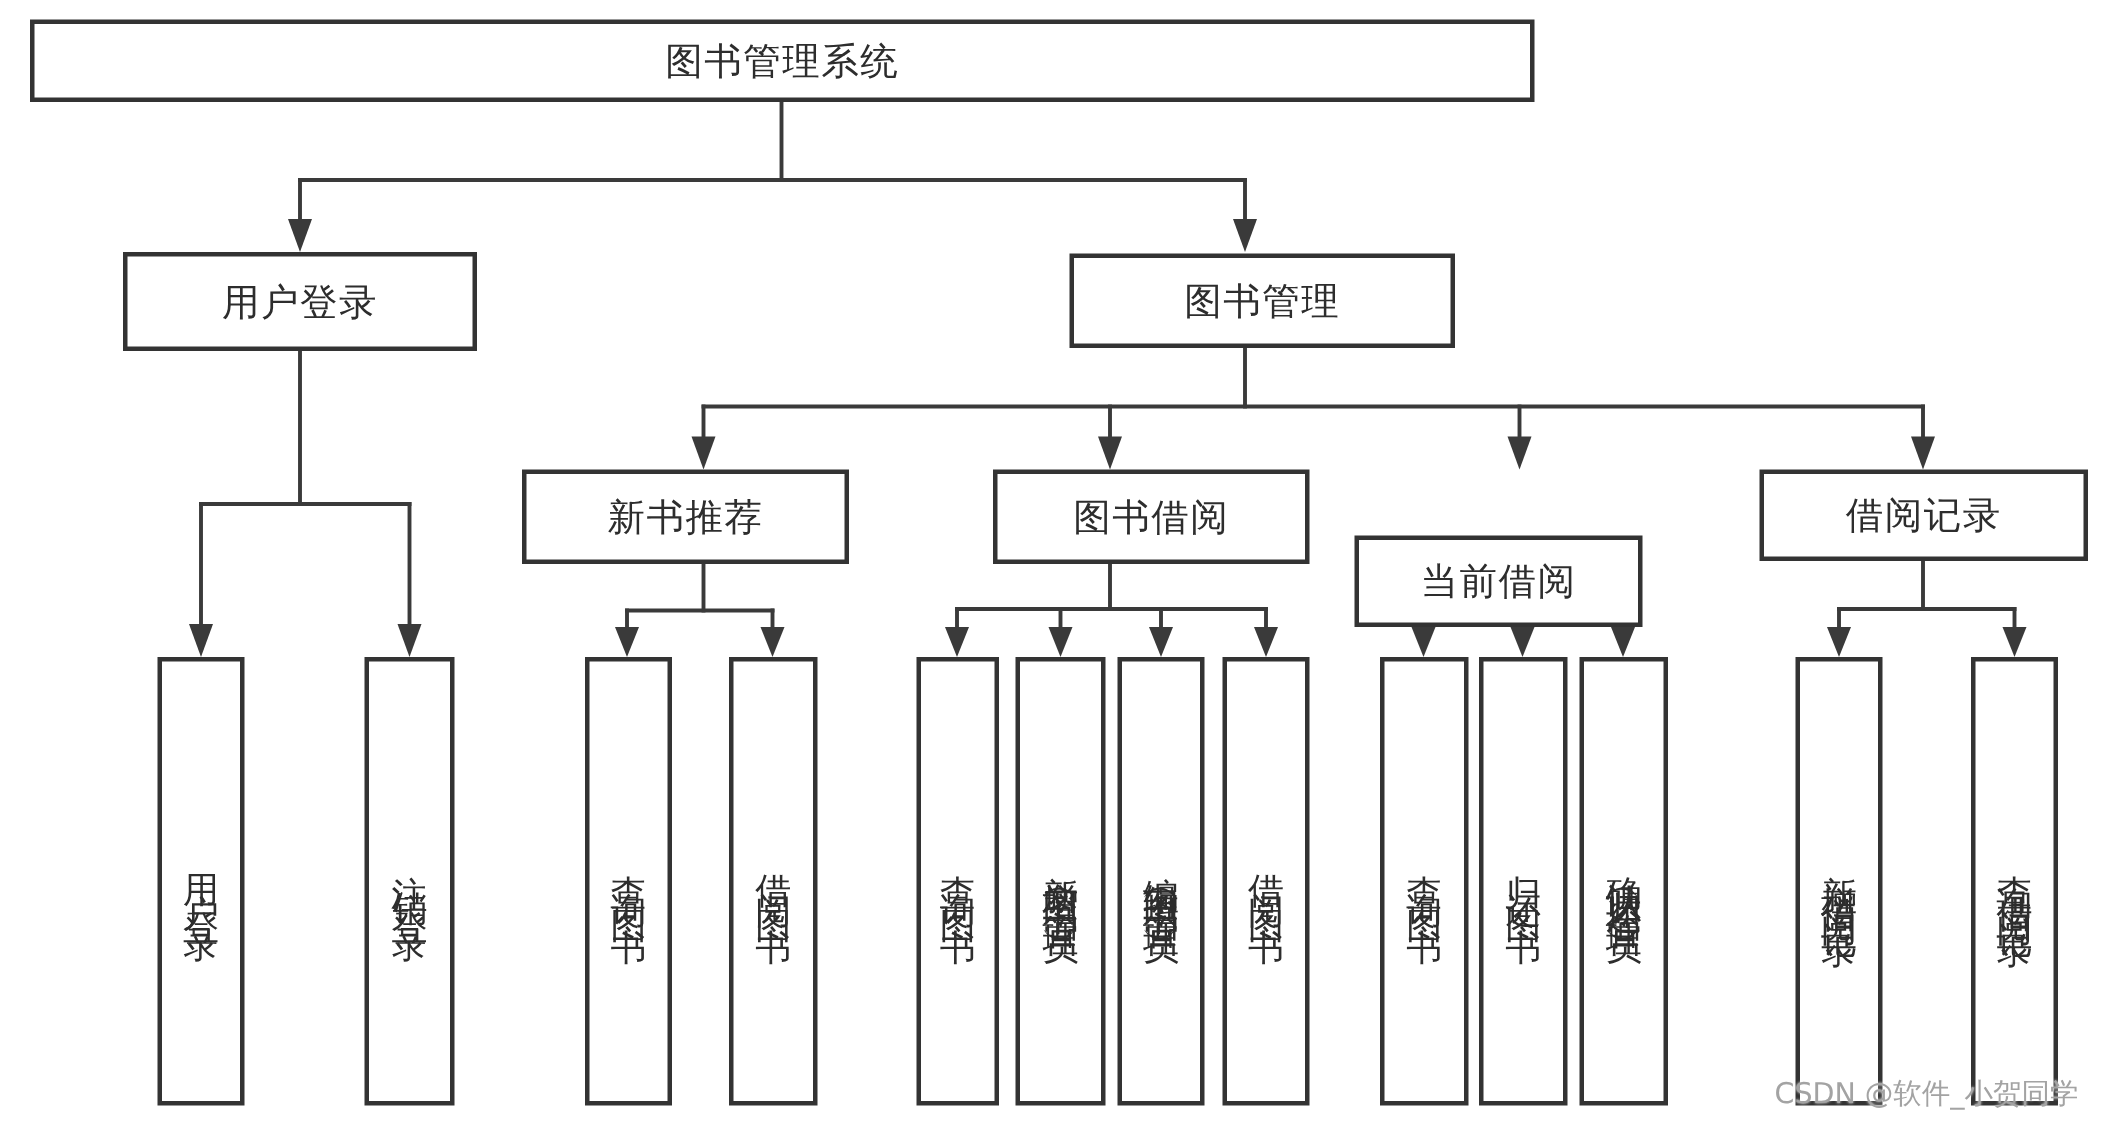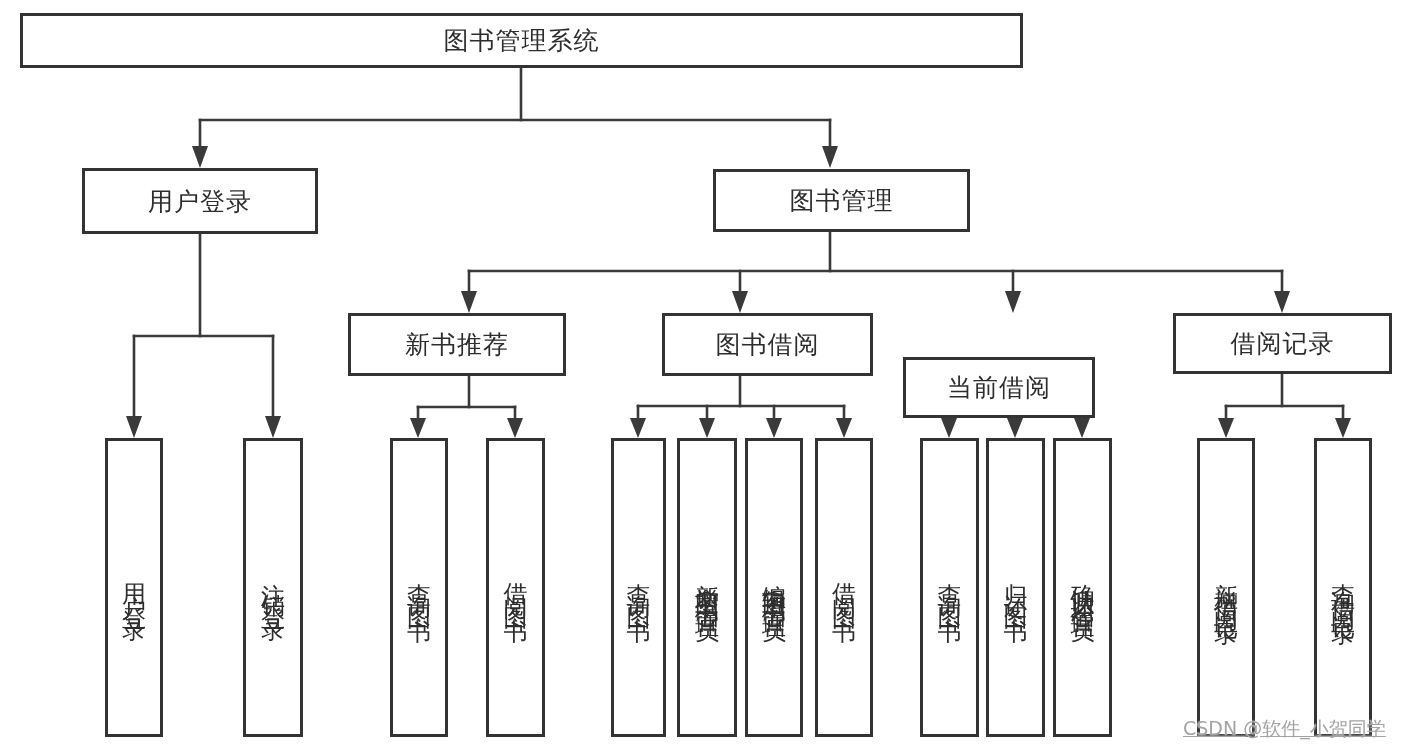--- a/index.html
+++ b/index.html
@@ -48,21 +48,20 @@
   .ls9 span { letter-spacing: 5px; }
   .watermark {
     position: absolute;
     left: 1183px;
     top: 716px;
     font-size: 19px;
     color: #a3a3a3;
     text-shadow: 0 0 2px #ffffff;
     white-space: nowrap;
     z-index: 5;
-    text-decoration: underline;
   }
 </style>
 </head>
 <body>
 
 <div class="canvas">
 
   <svg class="wires" width="1405" height="747" viewBox="0 0 1405 747">
     <g stroke="#3a3a3a" stroke-width="2.6" fill="#3a3a3a" stroke-linecap="square">
 

